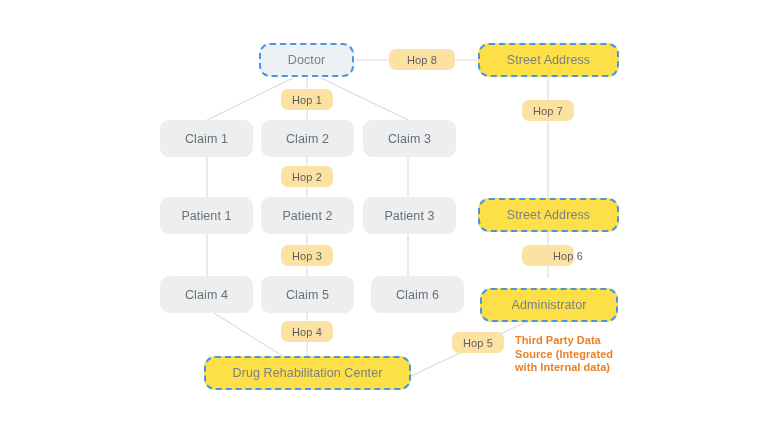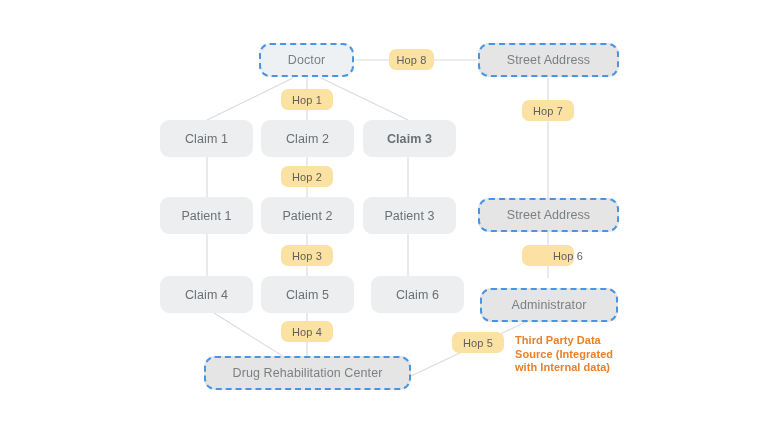--- a/index.html
+++ b/index.html
@@ -23,21 +23,21 @@
     color:#6e7275;
     white-space:nowrap;
     z-index:3;
   }
   .node.solid{
     background:#eceef0;
     border:1px solid transparent;
     color:#6b7074;
   }
   .node.dashed{
-    background:#e5e5e5;
+    background:#fde047;
     border:2px dashed #4a94e8;
     border-radius:11px;
     color:#7b8084;
   }
   .node.dashed.tinted{
     background:#eef1f4;
   }
 
   .hop{
     position:absolute;
@@ -92,21 +92,21 @@
       </div>
       <div class="node dashed" style="left: 460px; top: 43px; width: 141px; height: 34px;">
         <span>Street Address</span>
       </div>
       <div class="node solid" style="left: 142px; top: 120px; width: 93px; height: 37px;">
         <span>Claim 1</span>
       </div>
       <div class="node solid" style="left: 243px; top: 120px; width: 93px; height: 37px;">
         <span>Claim 2</span>
       </div>
-      <div class="node solid" style="left: 345px; top: 120px; width: 93px; height: 37px; font-weight: bold;">
+      <div class="node solid" style="left: 345px; top: 120px; width: 93px; height: 37px;">
         <span>Claim 3</span>
       </div>
       <div class="node solid" style="left: 142px; top: 197px; width: 93px; height: 37px;">
         <span>Patient 1</span>
       </div>
       <div class="node solid" style="left: 243px; top: 197px; width: 93px; height: 37px;">
         <span>Patient 2</span>
       </div>
       <div class="node solid" style="left: 345px; top: 197px; width: 93px; height: 37px;">
         <span>Patient 3</span>
@@ -145,21 +145,21 @@
       </div>
       <div class="hop" style="left: 434px; top: 332px; width: 52px; height: 21px;">
         <span>Hop 5</span>
       </div>
       <div class="hop" style="left: 504px; top: 245px; width: 52px; height: 21px; padding-left: 40px;">
         <span>Hop 6</span>
       </div>
       <div class="hop" style="left: 504px; top: 100px; width: 52px; height: 21px;">
         <span>Hop 7</span>
       </div>
-      <div class="hop" style="left: 371px; top: 49px; width: 45px; height: 21px;">
+      <div class="hop" style="left: 371px; top: 49px; width: 66px; height: 21px;">
         <span>Hop 8</span>
       </div>
     </div>
   <div id="annot-layer">
       <div class="annot" style="left: 497px; top: 334px;">Third Party Data
 Source (Integrated
 with Internal data)</div>
     </div>
 
 </div>

